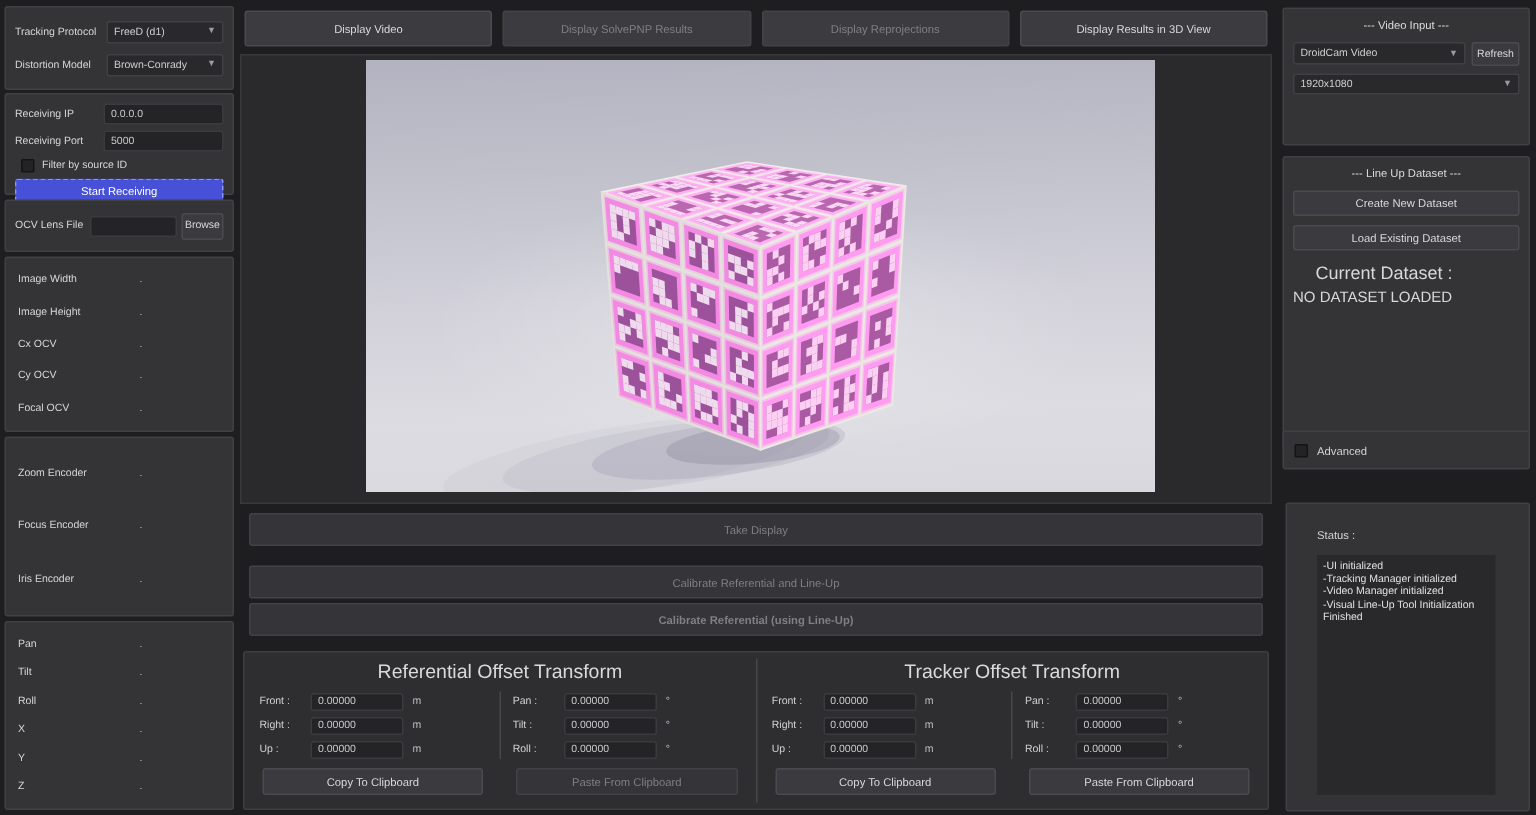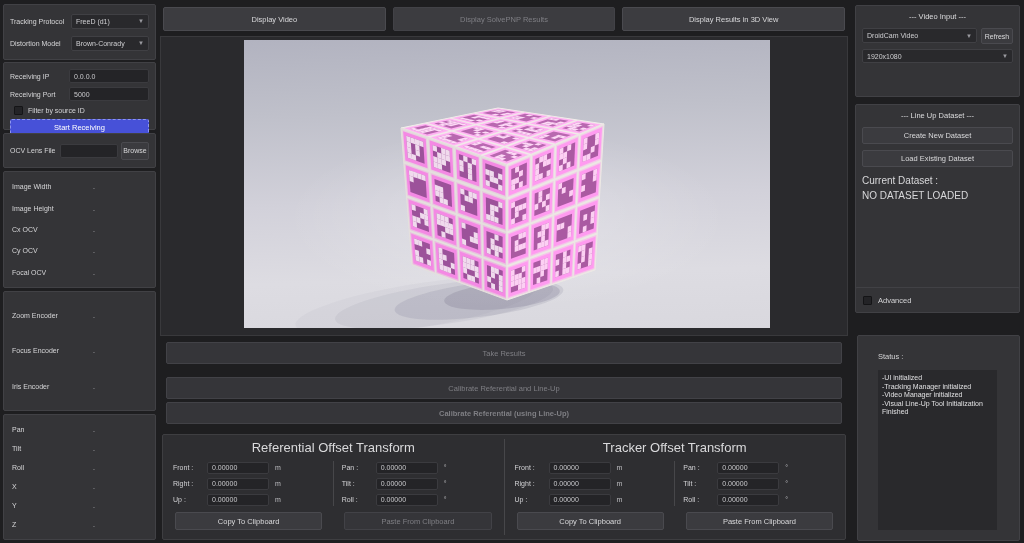--- a/index.html
+++ b/index.html
@@ -180,20 +180,23 @@
       <span class="kval">.</span>
     </div>
 </div>
 
 <div class="top-btn-row">
   <div class="btn">
       <span>Display Video</span>
     </div>
   <div class="btn disabled">
       <span>Display SolvePNP Results</span>
+    </div>
+  <div class="btn disabled">
+      <span>Display Reprojections</span>
     </div>
   <div class="btn">
       <span>Display Results in 3D View</span>
     </div>
 </div>
 
 <div class="video-panel">
   <div class="video-feed">
     <svg viewBox="0 0 526 288" width="526" height="288" xmlns="http://www.w3.org/2000/svg">
         <ellipse cx="258" cy="256" rx="58" ry="13" fill="#565473" opacity="0.18" transform="rotate(-5 258 256)"></ellipse>
@@ -693,21 +696,21 @@
         <polygon points="337.68,211.10 341.30,209.81 340.98,215.67 337.37,216.94" fill="#ffd4f6" opacity="0.97"></polygon>
         <polygon points="337.37,216.94 340.98,215.67 340.67,221.53 337.07,222.78" fill="#ffd4f6" opacity="0.97"></polygon>
         <polygon points="344.93,208.53 348.55,207.24 348.20,213.13 344.59,214.40" fill="#ffd4f6" opacity="0.97"></polygon>
         <polygon points="344.59,214.40 348.20,213.13 347.86,219.02 344.26,220.28" fill="#ffd4f6" opacity="0.97"></polygon>
         <polygon points="344.26,220.28 347.86,219.02 347.51,224.92 343.93,226.15" fill="#ffd4f6" opacity="0.97"></polygon>
       </svg>
   </div>
 </div>
 
 <div class="btn disabled act-btn" style="top:342px;">
-    <span>Take Results</span>
+    <span>Take Display</span>
   </div>
 <div class="btn disabled act-btn" style="top:377px;">
     <span>Calibrate Referential and Line-Up</span>
   </div>
 <div class="btn disabled act-btn" style="top:402px;font-weight:bold;">
     <span>Calibrate Referential (using Line-Up)</span>
   </div>
 
 <div class="bottom-panel">
 
@@ -856,21 +859,21 @@
 
 <div class="panel rp" style="top:104px; height:197px;">
   <div class="rp-title">--- Line Up Dataset ---</div>
   <div class="rp-inner">
     <div class="btn full" style="height:17px;">
       <span>Create New Dataset</span>
     </div>
     <div class="btn full" style="height:17px; margin-top:6px;">
       <span>Load Existing Dataset</span>
     </div>
-    <div style="margin-top:8px; font-size:10px; color:#d8d8da;">Current Dataset :</div>
+    <div style="margin-top:8px; font-size:12px; color:#d8d8da;margin-left:15px;">Current Dataset :</div>
     <div style="margin-top:4px; font-size:10px; color:#d8d8da;">NO DATASET LOADED</div>
   </div>
 </div>
 
 <div class="panel rp" style="top:287px; height:26px; display:flex; align-items:center; padding-left:7px; gap:6px;">
   <div class="checkbox"></div>
   <span style="font-size:7.5px;">Advanced</span>
 </div>
 
 <div class="panel" style="left:857px; top:335px; width:163px; height:206px;padding-left:32px;">

